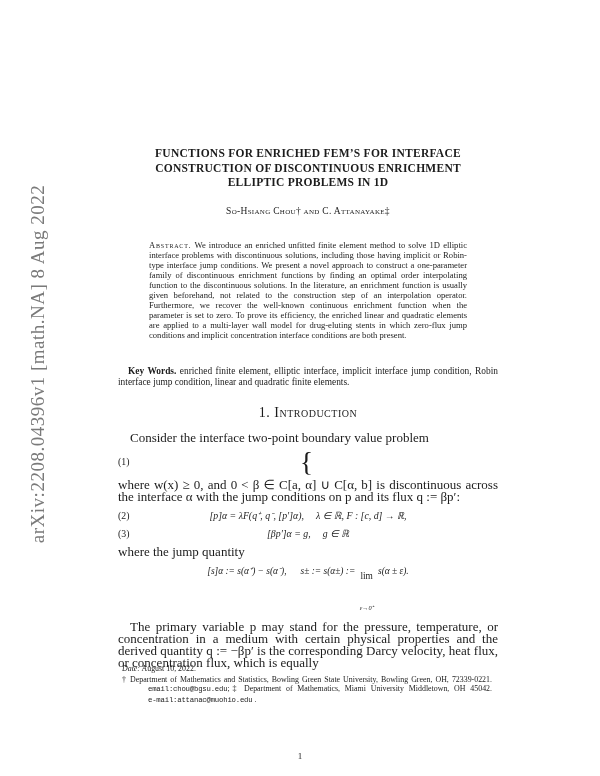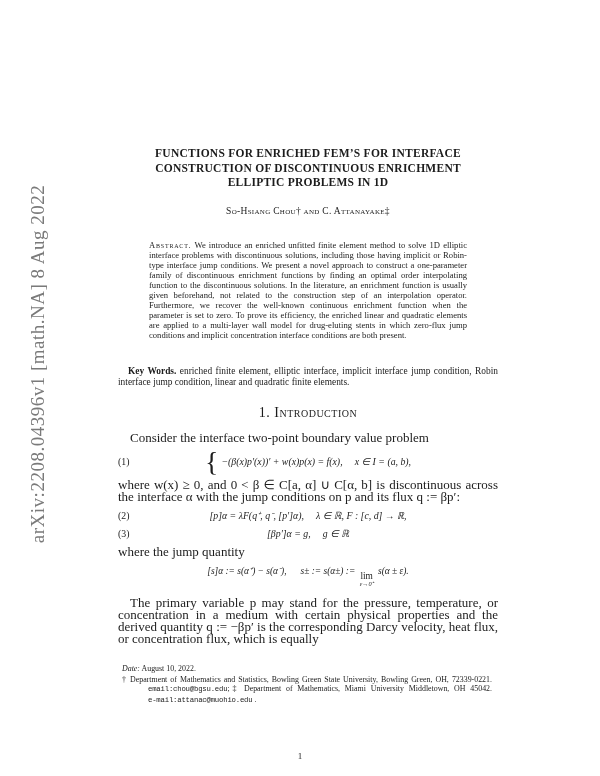--- a/index.html
+++ b/index.html
@@ -114,20 +114,21 @@
     line-height: 12px;
   }
   .jump-eq .gap { display: inline-block; width: 14px; }
   .lim-stack {
     display: inline-flex;
     flex-direction: column;
     align-items: center;
     vertical-align: -5px;
     margin: 0 2px;
     font-style: italic;
+    gap: 24px;
   }
   .lim-top { line-height: 9px; font-style: normal; }
   .lim-sub { font-size: 6.3px; line-height: 6.5px; }
   .footnotes {
     position: absolute;
     left: 112px;
     top: 664px;
     width: 380px;
     font-size: 7.9px;
     line-height: 9.7px;
@@ -174,21 +175,20 @@
 
     <div class="section-heading">1. Introduction</div>
 
     <div class="para indent p1">Consider the interface two-point boundary value problem</div>
 
     <div class="eq-row">
       <span class="eq-num">(1)</span>
       <div class="eq1-body">
         <span class="brace">{</span>
         <div class="eq1-lines">
-          <div class="math">−(β(x)p′(x))′ + w(x)p(x) = f(x),  x ∈ I = (a, b),</div>
         </div>
       </div>
     </div>
 
     <div class="para after-eq1">where w(x) ≥ 0, and 0 &lt; β ∈ C[a, α] ∪ C[α, b] is discontinuous across the interface α with the jump conditions on p and its flux q := βp′:</div>
 
     <div class="eq-row">
       <span class="eq-num">(2)</span>
       <span class="math">[p]α = λF(q⁺, q⁻, [p′]α),  λ ∈ ℝ, F : [c, d] → ℝ,</span>
     </div>

